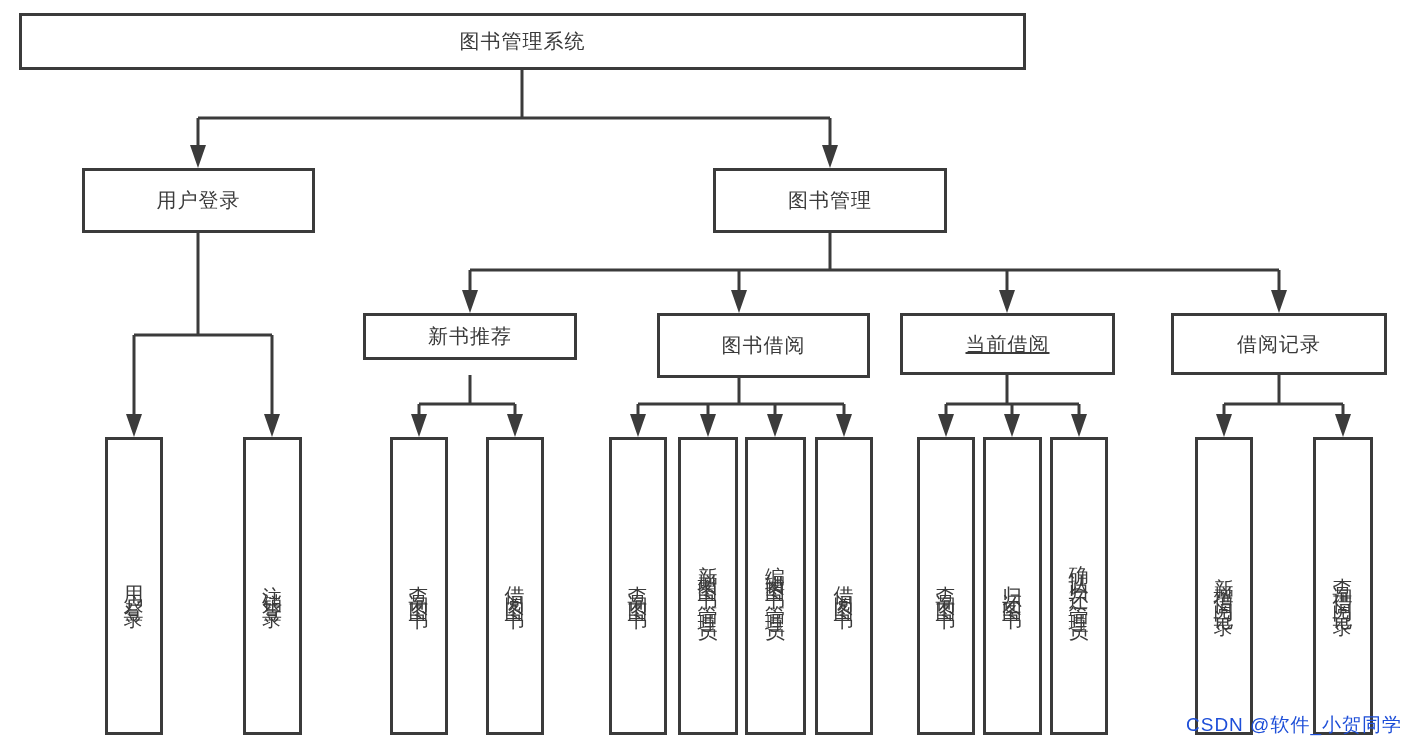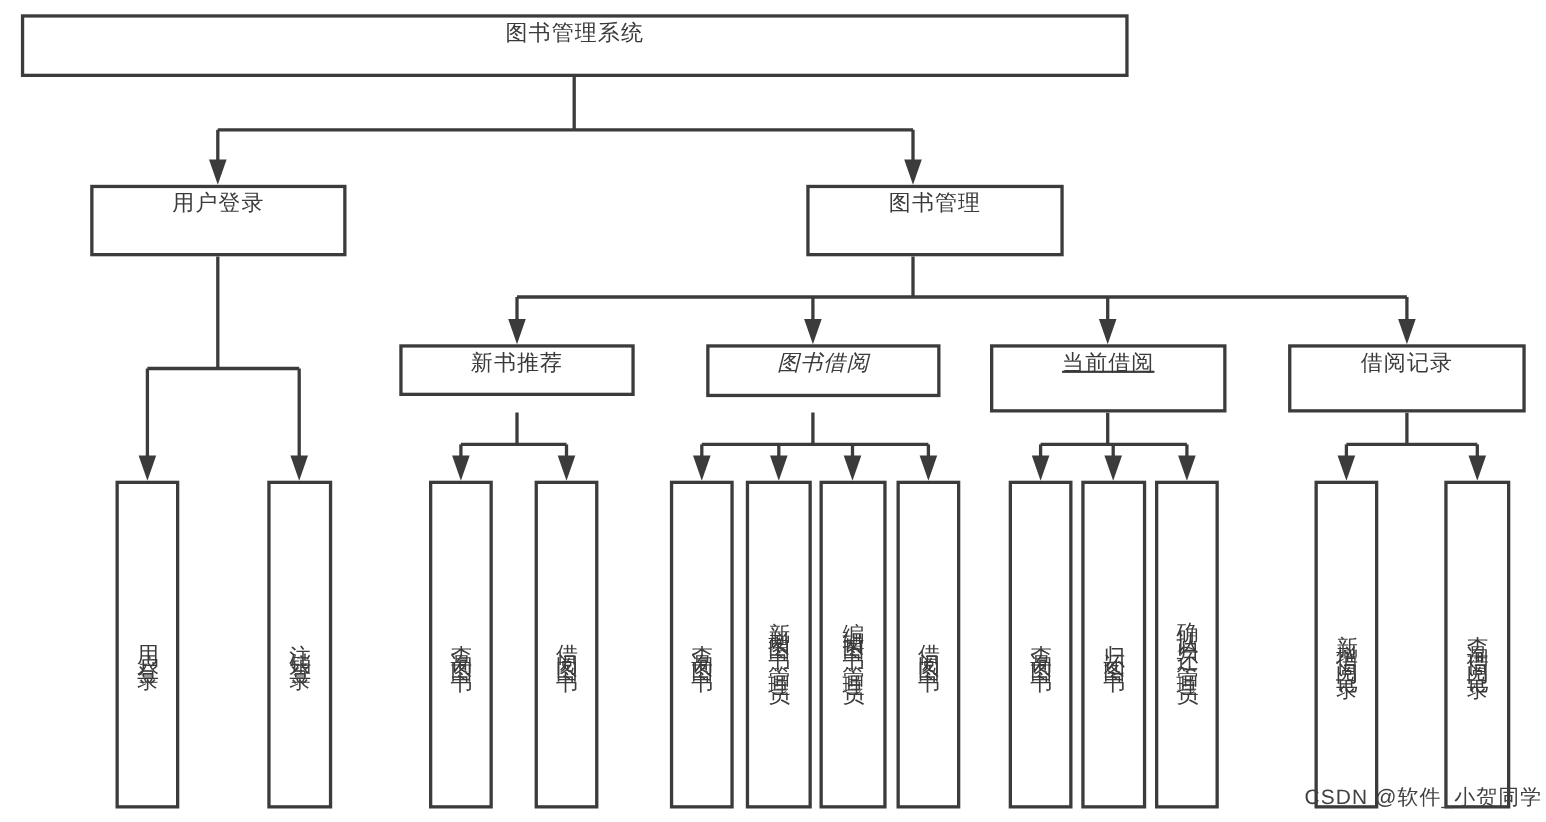--- a/index.html
+++ b/index.html
@@ -23,20 +23,21 @@
     left: 0;
     top: 0;
     pointer-events: none;
   }
   .node {
     position: absolute;
     box-sizing: border-box;
     border: 3px solid #3b3b3b;
     background: #ffffff;
     display: flex;
+    align-items: center;
     justify-content: center;
     color: #3a3a3a;
     font-size: 20px;
     letter-spacing: 1px;
     z-index: 2;
   }
   .vnode {
     position: absolute;
     box-sizing: border-box;
     border: 3px solid #3b3b3b;
@@ -53,21 +54,21 @@
     font-size: 20px;
     letter-spacing: 8px;
     line-height: 1;
     white-space: nowrap;
   }
   .watermark {
     position: absolute;
     left: 1186px;
     top: 712px;
     font-size: 19px;
-    color: #404040;
+    color: #1d4ed8;
     letter-spacing: 1px;
     z-index: 3;
     white-space: nowrap;
   }
 </style>
 </head>
 <body>
 
 <div id="diagram">
 
@@ -140,28 +141,28 @@
     </g>
   </svg>
 
   <div class="node" style="left:19px; top:13px; width:1007px; height:57px;">
     <span>图书管理系统</span>
   </div>
 
   <div class="node" style="left:82px; top:168px; width:233px; height:65px;">
     <span>用户登录</span>
   </div>
-  <div class="node" style="left:713px; top:168px; width:234px; height:65px;margin-left:20px;">
+  <div class="node" style="left:713px; top:168px; width:234px; height:65px;">
     <span>图书管理</span>
   </div>
 
   <div class="node" style="left:363px; top:313px; width:214px; height:47px;">
     <span>新书推荐</span>
   </div>
-  <div class="node" style="left:642px; top:313px; width:213px; height:48px;font-style:italic;">
+  <div class="node" style="left:657px; top:313px; width:213px; height:65px;">
     <span>图书借阅</span>
   </div>
   <div class="node" style="left:900px; top:313px; width:215px; height:62px;text-decoration:underline;">
     <span>当前借阅</span>
   </div>
   <div class="node" style="left:1171px; top:313px; width:216px; height:62px;">
     <span>借阅记录</span>
   </div>
 
   <div class="vnode" style="left:105px; top:437px; width:58px; height:298px;">

